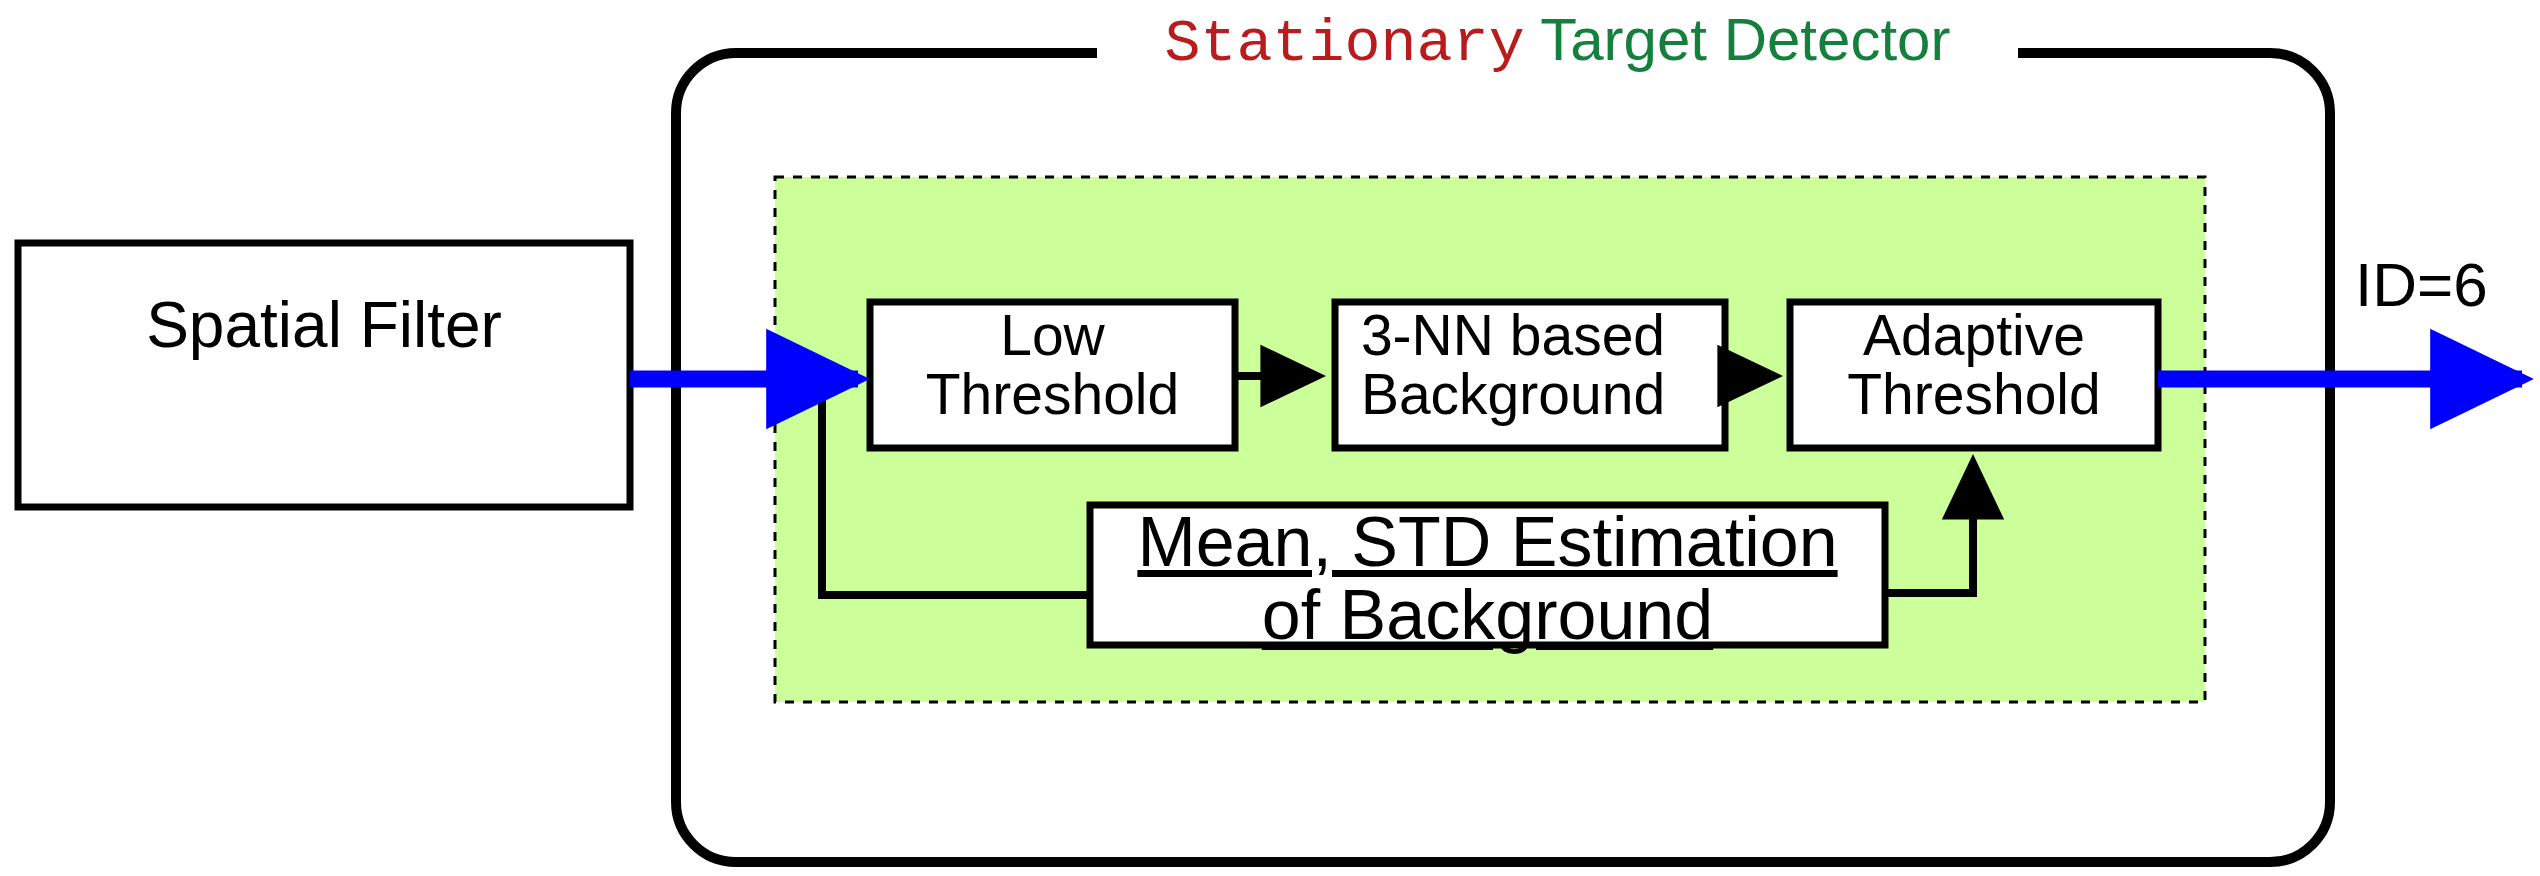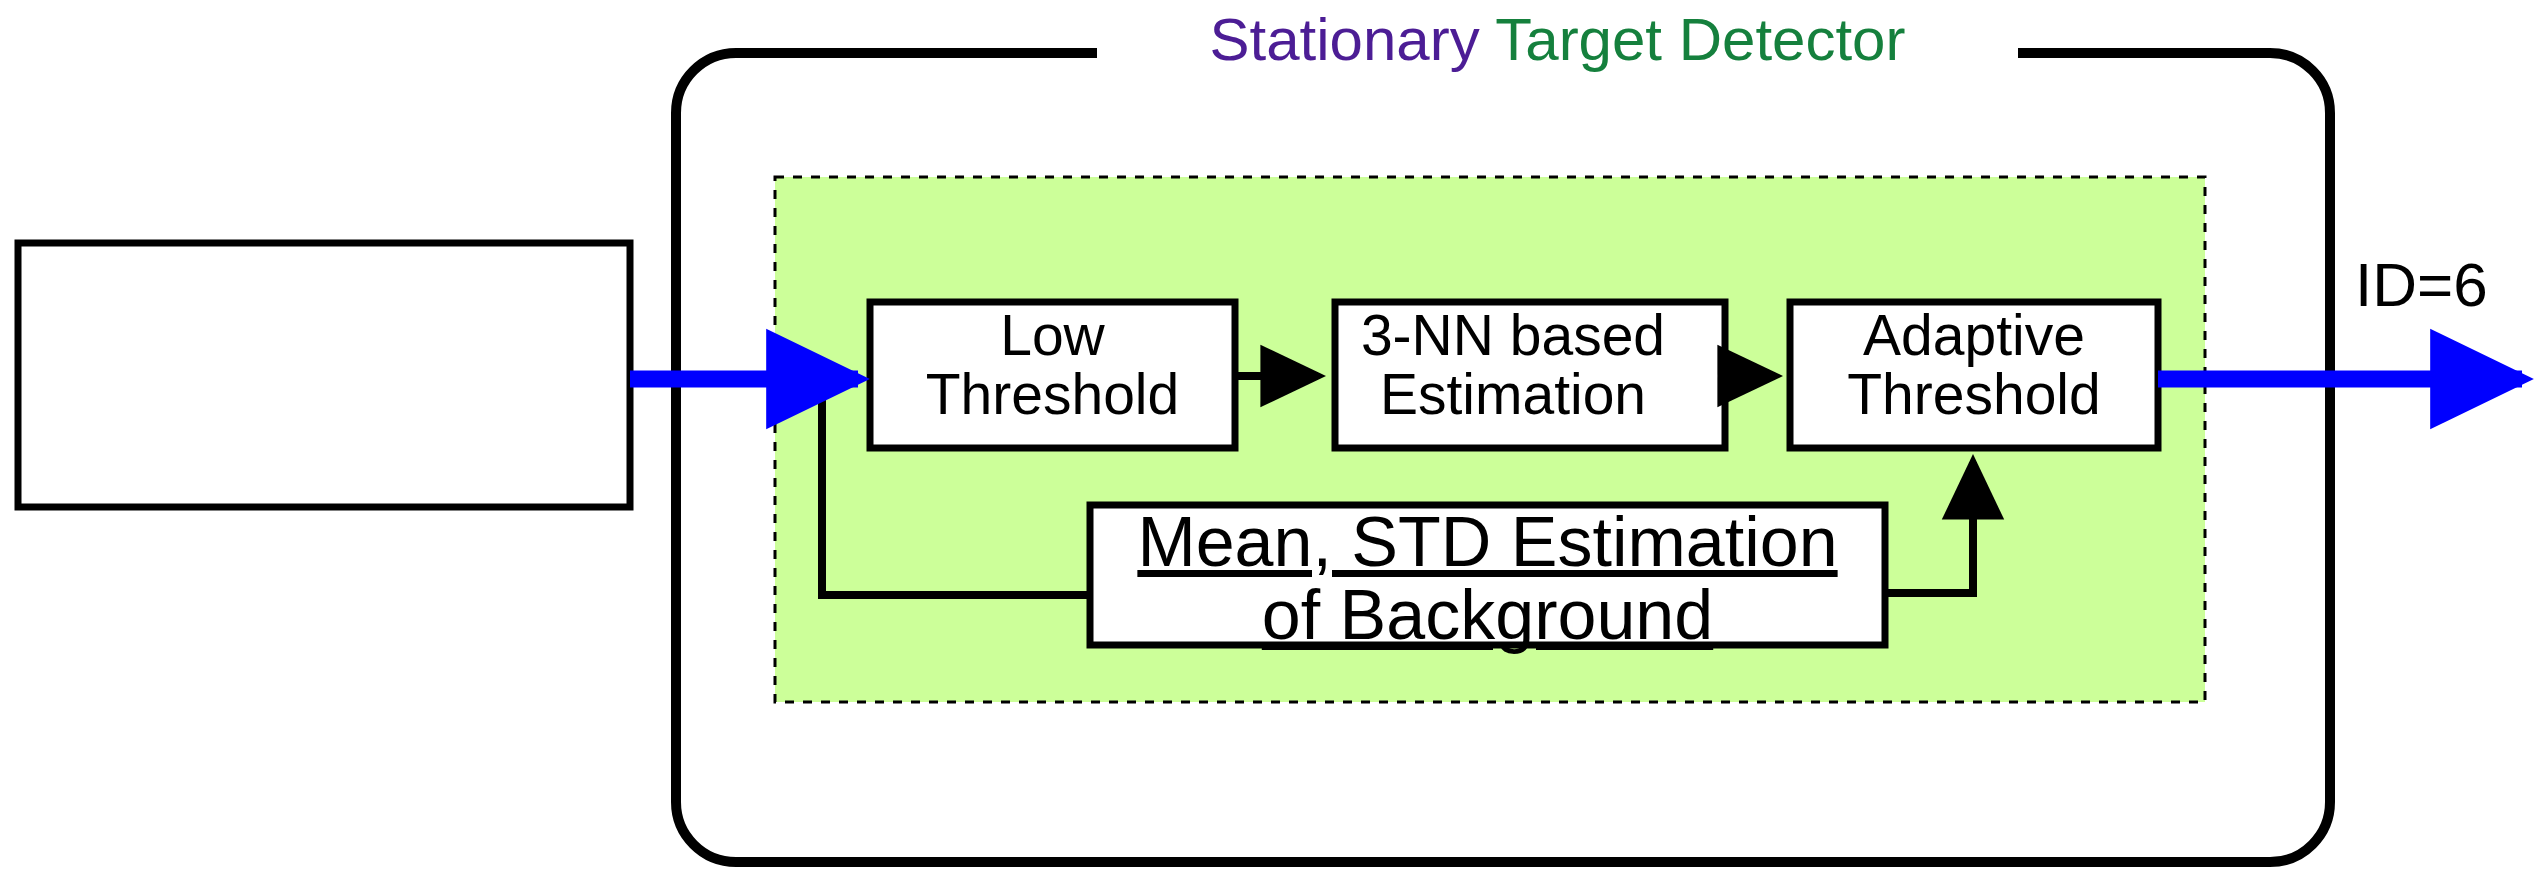--- a/index.html
+++ b/index.html
@@ -32,21 +32,21 @@
     white-space: nowrap;
     line-height: 1.04;
     pointer-events: none;
   }
   
   .title {
     font-size: 60px;
     white-space: nowrap;
     line-height: 1;
   }
-  .title .red { color: #4c1d95; }
+  .title .red { color: #b91c1c; font-family: Liberation Mono, monospace; }
   .title .blk { color: #15803d; }
 
   
   .node-label {
     font-size: 57px;
   }
   .node-label.big {
     font-size: 70px;
     text-decoration: underline;
   }
@@ -103,30 +103,31 @@
     <line x1="630" y1="379" x2="858" y2="379" stroke="#0000ff" stroke-width="17" marker-end="url(#arrowBlue)"></line>
 
     <line x1="2158" y1="379" x2="2522" y2="379" stroke="#0000ff" stroke-width="17" marker-end="url(#arrowBlue)"></line>
   </svg>
 
   <div class="lbl title" style="left:1097px; top:10px; width:921px;">
     <span class="red">Stationary</span><span class="blk"> Target Detector</span>
   </div>
 
   <div class="lbl spatial-label" style="left:18px; top:290px; width:612px;">
+    <div>Spatial Filter</div>
   </div>
 
   <div class="lbl node-label" style="left:870px; top:306px; width:365px;">
     <div>Low</div>
     <div>Threshold</div>
   </div>
 
   <div class="lbl node-label" style="left:1318px; top:306px; width:390px;">
     <div>3-NN based</div>
-    <div>Estimation</div>
+    <div>Background</div>
   </div>
 
   <div class="lbl node-label" style="left:1790px; top:306px; width:368px;">
     <div>Adaptive</div>
     <div>Threshold</div>
   </div>
 
   <div class="lbl node-label big" style="left:1090px; top:506px; width:795px;">
     <div>Mean, STD Estimation</div>
     <div>of Background</div>

